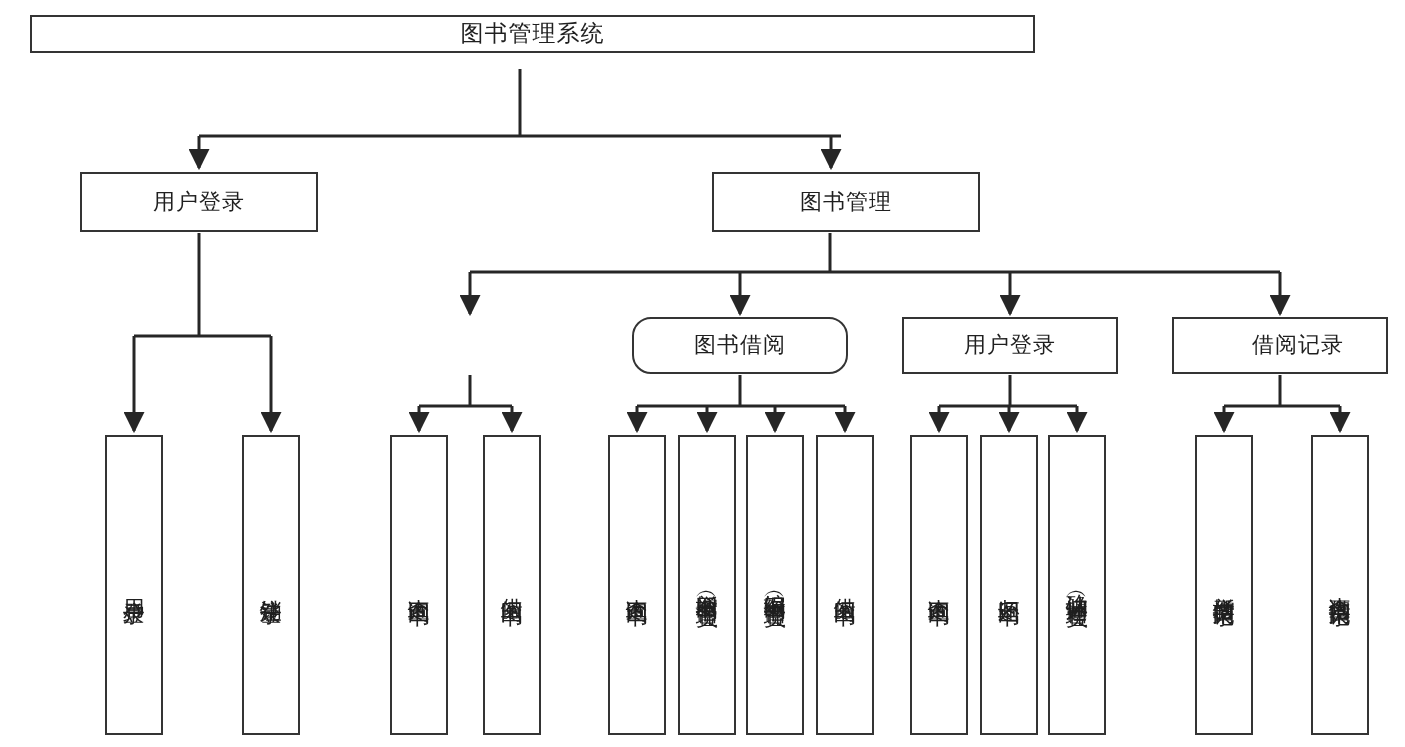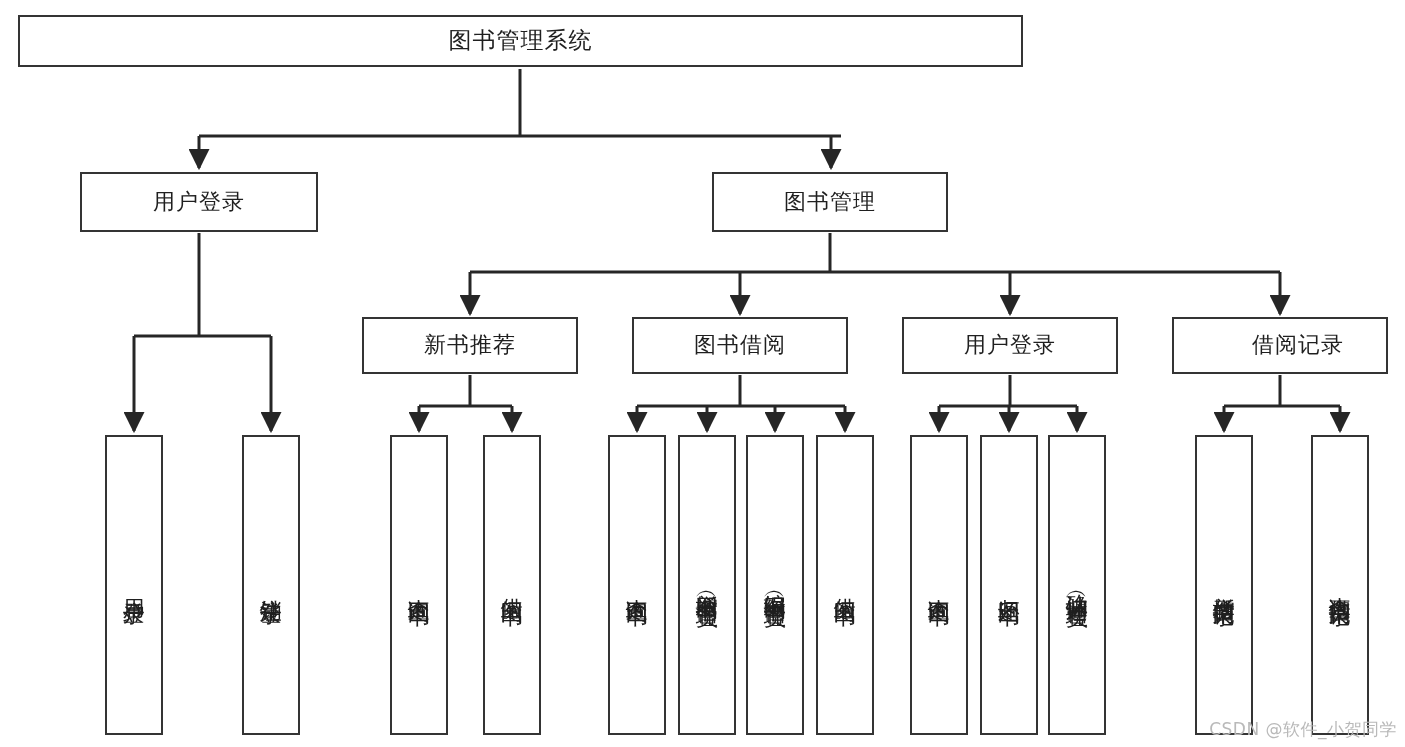--- a/index.html
+++ b/index.html
@@ -115,35 +115,32 @@
       <path d="M 1009 406 L 1009 431" marker-end="url(#arrow)"></path>
       <path d="M 1077 406 L 1077 431" marker-end="url(#arrow)"></path>
 
       <path d="M 1280 375 L 1280 406"></path>
       <path d="M 1224 406 L 1340 406"></path>
       <path d="M 1224 406 L 1224 431" marker-end="url(#arrow)"></path>
       <path d="M 1340 406 L 1340 431" marker-end="url(#arrow)"></path>
     </g>
   </svg>
 
-  <div class="node node-h node-root" style="left:18px; top:15px; width:1005px; height:52px;">
+  <div class="node node-h node-root" style="left:30px; top:15px; width:1005px; height:38px;">
     <span>图书管理系统</span>
   </div>
 
   <div class="node node-h" style="left:80px; top:172px; width:238px; height:60px;">
     <span>用户登录</span>
   </div>
-  <div class="node node-h" style="left:712px; top:172px; width:236px; height:60px;">
+  <div class="node node-h" style="left:712px; top:172px; width:268px; height:60px;">
     <span>图书管理</span>
   </div>
 
-  <div class="node node-h" style="left:362px; top:317px; width:216px; height:57px;">
-    <span>新书推荐</span>
-  </div>
-  <div class="node node-h" style="left:632px; top:317px; width:216px; height:57px;">
+  <div class="node node-h" style="left:632px; top:317px; width:216px; height:57px;border-radius:19px;">
     <span>图书借阅</span>
   </div>
   <div class="node node-h" style="left:902px; top:317px; width:216px; height:57px;">
     <span>用户登录</span>
   </div>
   <div class="node node-h" style="left:1172px; top:317px; width:216px; height:57px;padding-left:36px;">
     <span>借阅记录</span>
   </div>
 
   <div class="node node-v" style="left:105px; top:435px; width:58px; height:300px;">
@@ -183,15 +180,14 @@
     <span class="vtext">确认归还（管理员）</span>
   </div>
 
   <div class="node node-v" style="left:1195px; top:435px; width:58px; height:300px;">
     <span class="vtext">新增借阅记录</span>
   </div>
   <div class="node node-v" style="left:1311px; top:435px; width:58px; height:300px;">
     <span class="vtext">查询借阅记录</span>
   </div>
 
-  <div class="watermark">CSDN @软件_小贺同学</div>
 
 </div>
 
 </body></html>

